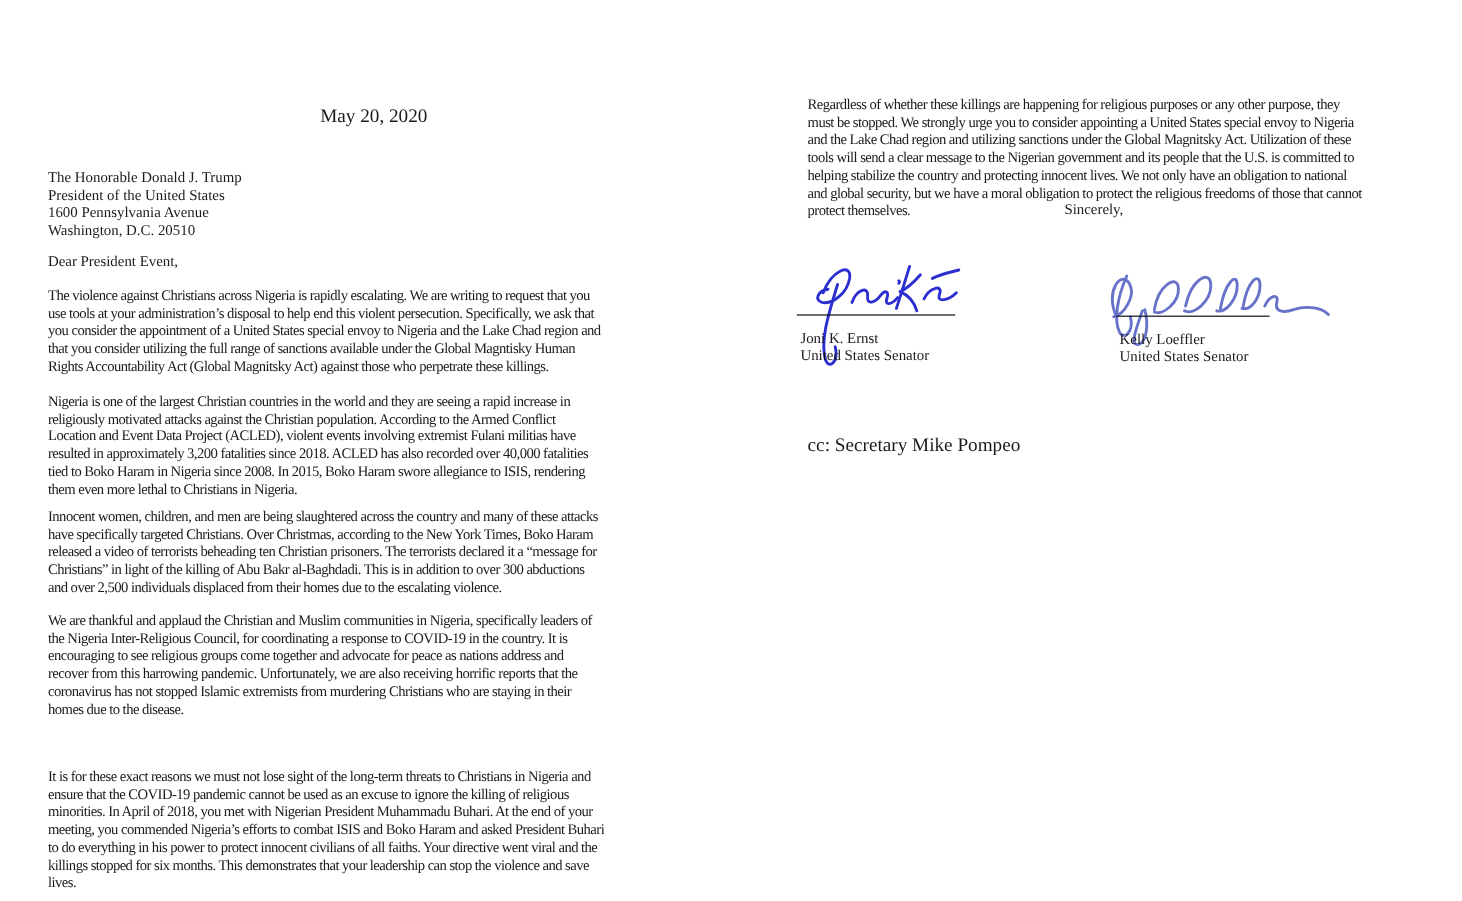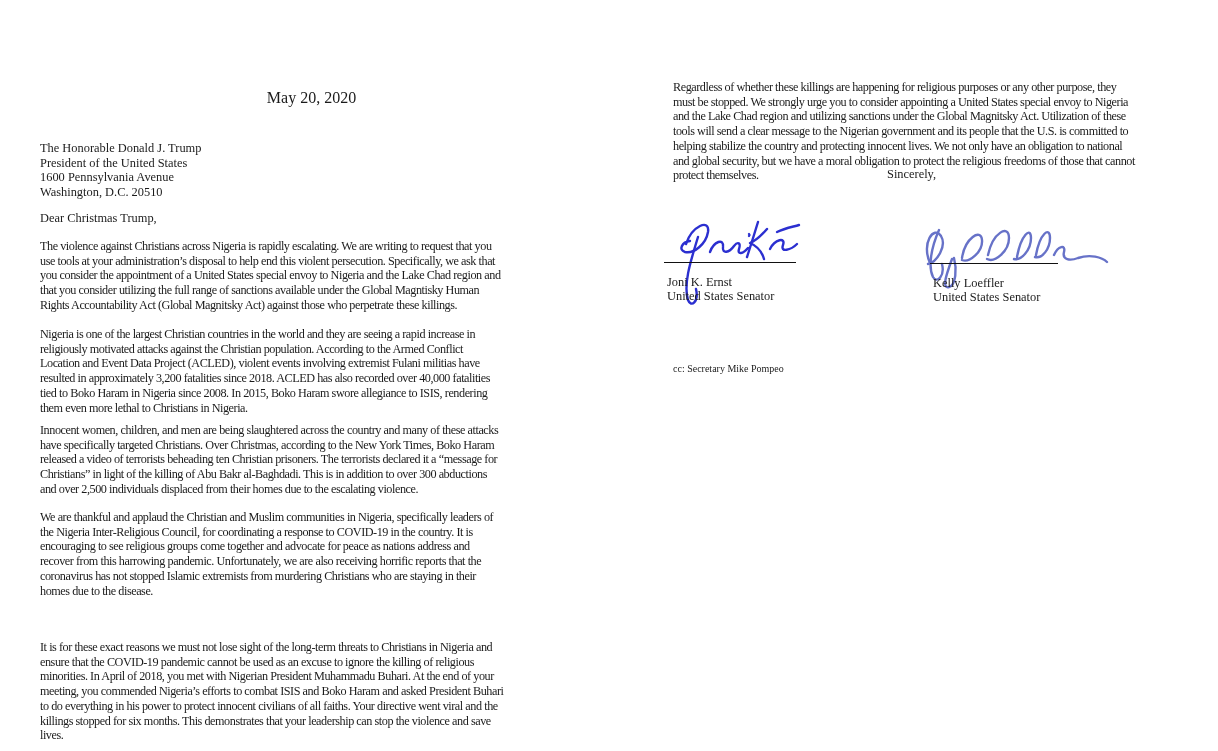--- a/index.html
+++ b/index.html
@@ -73,40 +73,40 @@
   .line-joni  { top: 262px; left: -12px; width: 132px; }
   .line-kelly { top: 263px; left: 254px; width: 128px; }
 
   .signer-name  { font-size: 12.4px; }
   .signer-title { font-size: 12.4px; }
   .name-joni   { top: 275px; left: -9px; }
   .title-joni  { top: 289px; left: -9px; }
   .name-kelly  { top: 276px; left: 257px; }
   .title-kelly { top: 290px; left: 257px; }
 
-  .cc { top: 363px; left: -3px; font-size: 10px; }
+  .cc { top: 363px; left: -3px; font-size: 16px; }
 </style>
 </head>
 <body>
 
 <div>
 
   <div class="page page-left">
 
 
     <div class="abs date">May 20, 2020</div>
 
     <div class="abs address">
       <div>The Honorable Donald J. Trump</div>
       <div>President of the United States</div>
       <div>1600 Pennsylvania Avenue</div>
       <div>Washington, D.C. 20510</div>
     </div>
 
-    <div class="abs salutation">Dear Christmas Trump,</div>
+    <div class="abs salutation">Dear President Event,</div>
 
     <p class="abs para p1">The violence against Christians across Nigeria is rapidly escalating. We are writing to request that you
 use tools at your administration’s disposal to help end this violent persecution. Specifically, we ask that
 you consider the appointment of a United States special envoy to Nigeria and the Lake Chad region and
 that you consider utilizing the full range of sanctions available under the Global Magntisky Human
 Rights Accountability Act (Global Magnitsky Act) against those who perpetrate these killings.</p>
     <p class="abs para p2">Nigeria is one of the largest Christian countries in the world and they are seeing a rapid increase in
 religiously motivated attacks against the Christian population. According to the Armed Conflict
 Location and Event Data Project (ACLED), violent events involving extremist Fulani militias have
 resulted in approximately 3,200 fatalities since 2018. ACLED has also recorded over 40,000 fatalities

